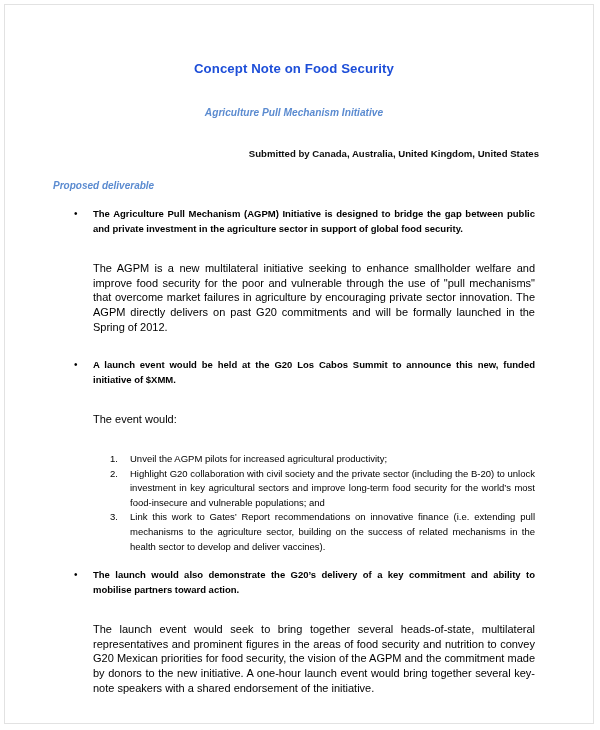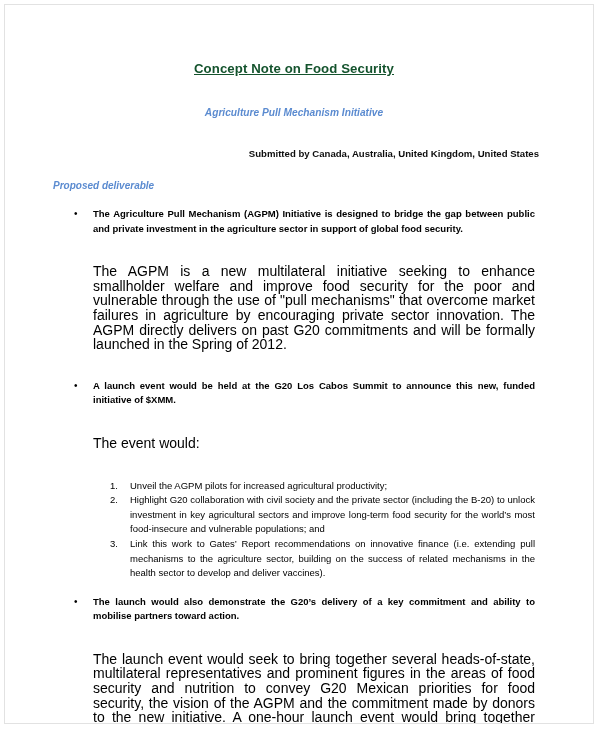--- a/index.html
+++ b/index.html
@@ -32,25 +32,24 @@
     left: 44px;
     top: 44px;
     width: 490px;
   }
 
   
   .doc-title {
     text-align: center;
     font-size: 13.2px;
     font-weight: bold;
-    color: #14532d;
+    color: #1d4ed8;
     letter-spacing: 0.1px;
     margin: 0;
     padding-top: 12px;
-    text-decoration: underline;
   }
   .doc-subtitle {
     text-align: center;
     font-size: 10.2px;
     font-weight: bold;
     font-style: italic;
     color: #5b8bd0;
     margin: 16px;
     padding-top: 15px;
   }
@@ -98,21 +97,21 @@
     line-height: 14.6px;
     color: #000000;
     text-align: justify;
     text-justify: inter-word;
     hyphens: none;
   }
 
   .para {
     padding-left: 44px;
     padding-right: 4px;
-    font-size: 14px;
+    font-size: 11px;
     line-height: 14.6px;
     color: #000000;
     text-align: justify;
     text-justify: inter-word;
   }
   .gap-sm { height: 13px; }
   .gap-md { height: 14px; }
 
   
   .num-list {

